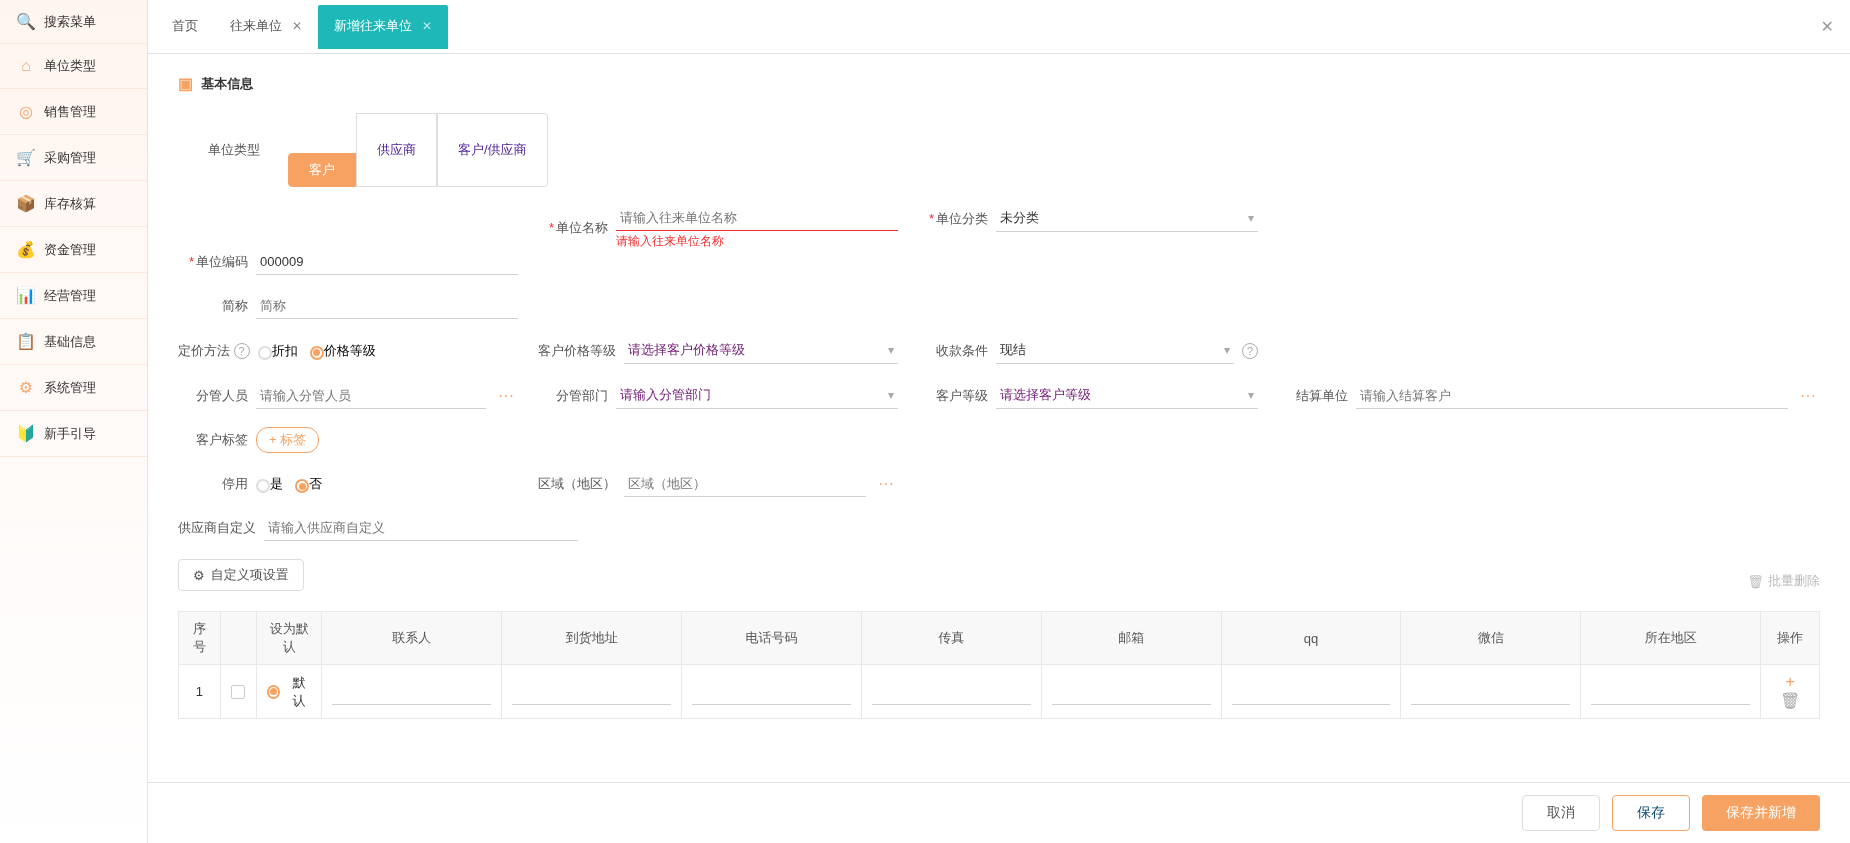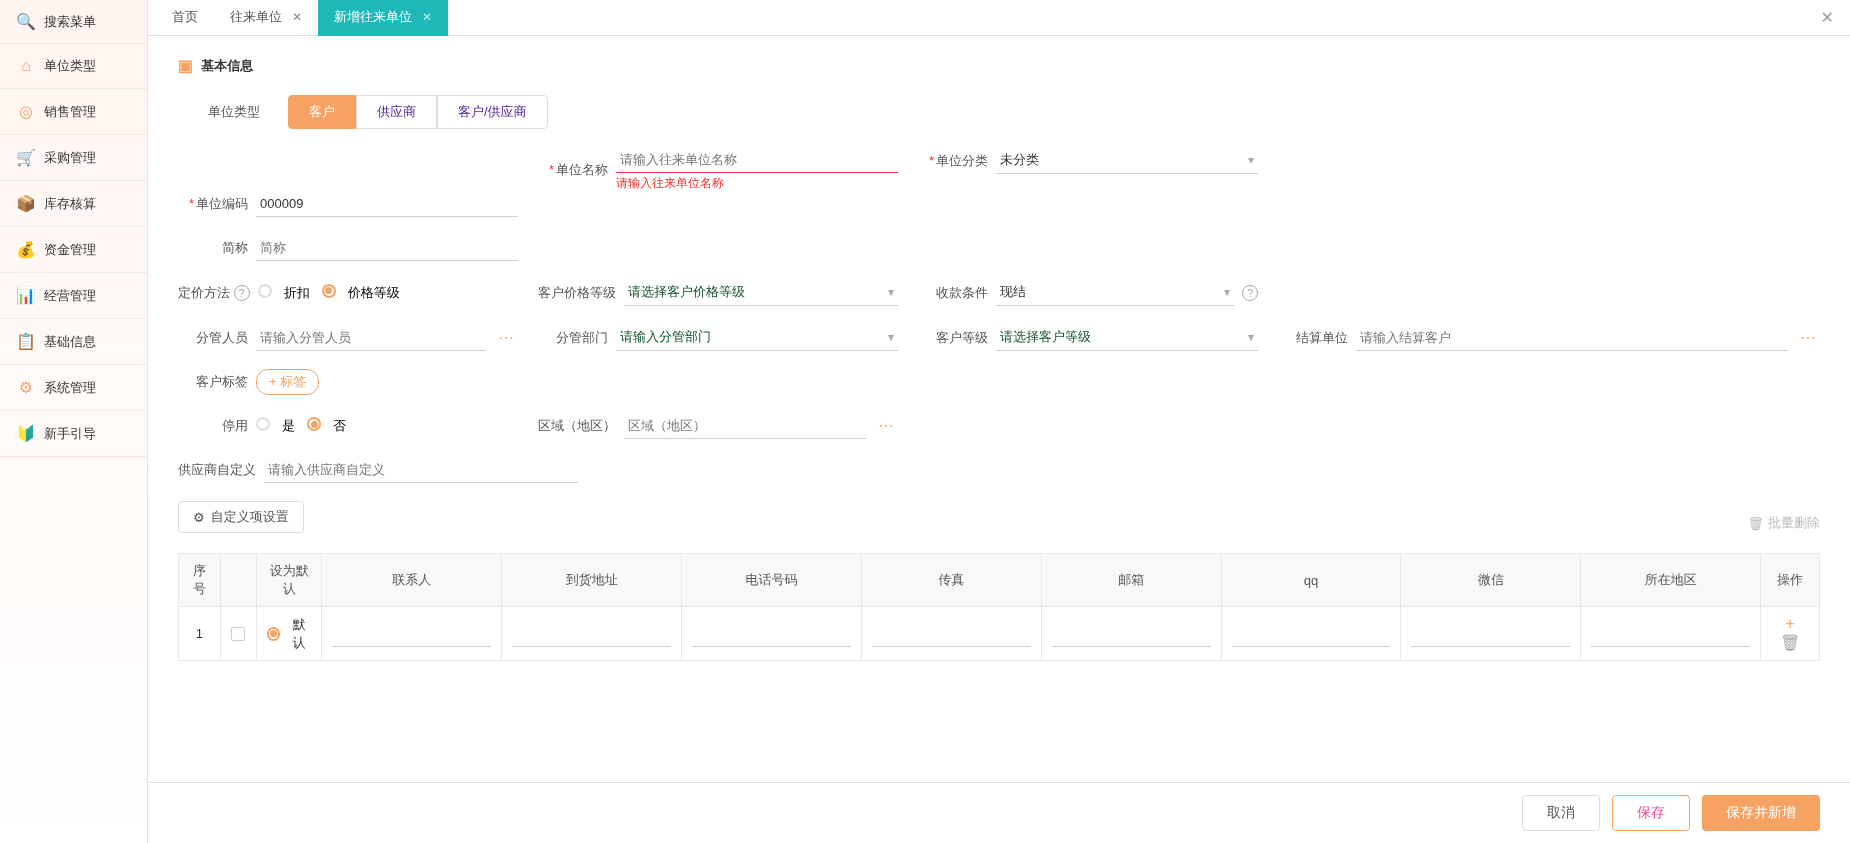--- a/index.html
+++ b/index.html
@@ -44,21 +44,21 @@
       flex-direction: column;
       overflow: hidden;
     }
 
     
     .tabs {
       display: flex;
       background: #fff;
       border-bottom: 1px solid #e0e0e0;
       align-items: center;
-      height: 36px;
+      height: 54px;
       padding: 0 8px;
       flex-shrink: 0;
     }
     .tab {
       padding: 0 16px;
       height: 44px;
       display: flex;
       align-items: center;
       gap: 6px;
       cursor: pointer;
@@ -110,21 +110,21 @@
       background: #fff;
       cursor: pointer;
       font-size: 13px;
       color: #4c1d95;
     }
     .unit-type-btn.active {
       background: #f5a263;
       color: #fff;
       border-color: #f5a263;
     }
-    .unit-type-btn:first-child { border-radius: 4px 0 0 4px; }
+    .unit-type-btn:first-child { border-radius: 4px 0 0 4px; margin-top: 40px; }
     .unit-type-btn:last-child { border-radius: 0 4px 4px 0; }
 
     
     .form-row {
       display: flex;
       align-items: flex-start;
       margin-bottom: 18px;
       gap: 20px;
     }
     .form-group {
@@ -157,27 +157,27 @@
     .form-select-wrap {
       flex: 1;
       display: flex;
       align-items: center;
       border-bottom: 1px solid #d0d0d0;
       padding: 4px 4px;
       cursor: pointer;
       gap: 4px;
       min-width: 120px;
     }
-    .form-select-wrap .placeholder { color: #14532d; flex: 1; }
+    .form-select-wrap .placeholder { color: #701a75; flex: 1; }
     .form-select-wrap .value { color: #333; flex: 1; }
     .chevron-icon { color: #aaa; font-size: 12px; }
 
     
     .radio-group { display: flex; align-items: center; gap: 12px; }
-    .radio-item { display: flex; align-items: flex-start; gap: 12px; cursor: pointer; }
+    .radio-item { display: flex; align-items: flex-end; gap: 0; cursor: pointer; }
     .radio-circle {
       width: 14px; height: 14px;
       border-radius: 50%;
       border: 2px solid #ddd;
       display: flex; align-items: center; justify-content: center;
     }
     .radio-circle.checked { border-color: #f5a263; }
     .radio-circle.checked::after {
       content: '';
       width: 7px; height: 7px;
@@ -268,21 +268,21 @@
       border-radius: 4px;
       cursor: pointer;
       color: #555;
       font-size: 14px;
     }
     .btn-save {
       padding: 8px 24px;
       border: none;
       background: #fff;
       border: 1px solid #f5a263;
-      color: #ec4899;
+      color: #0c4a6e;
       border-radius: 4px;
       cursor: pointer;
       font-size: 14px;
     }
     .btn-save-new {
       padding: 8px 24px;
       border: none;
       background: #f5a263;
       color: #fff;
       border-radius: 4px;

